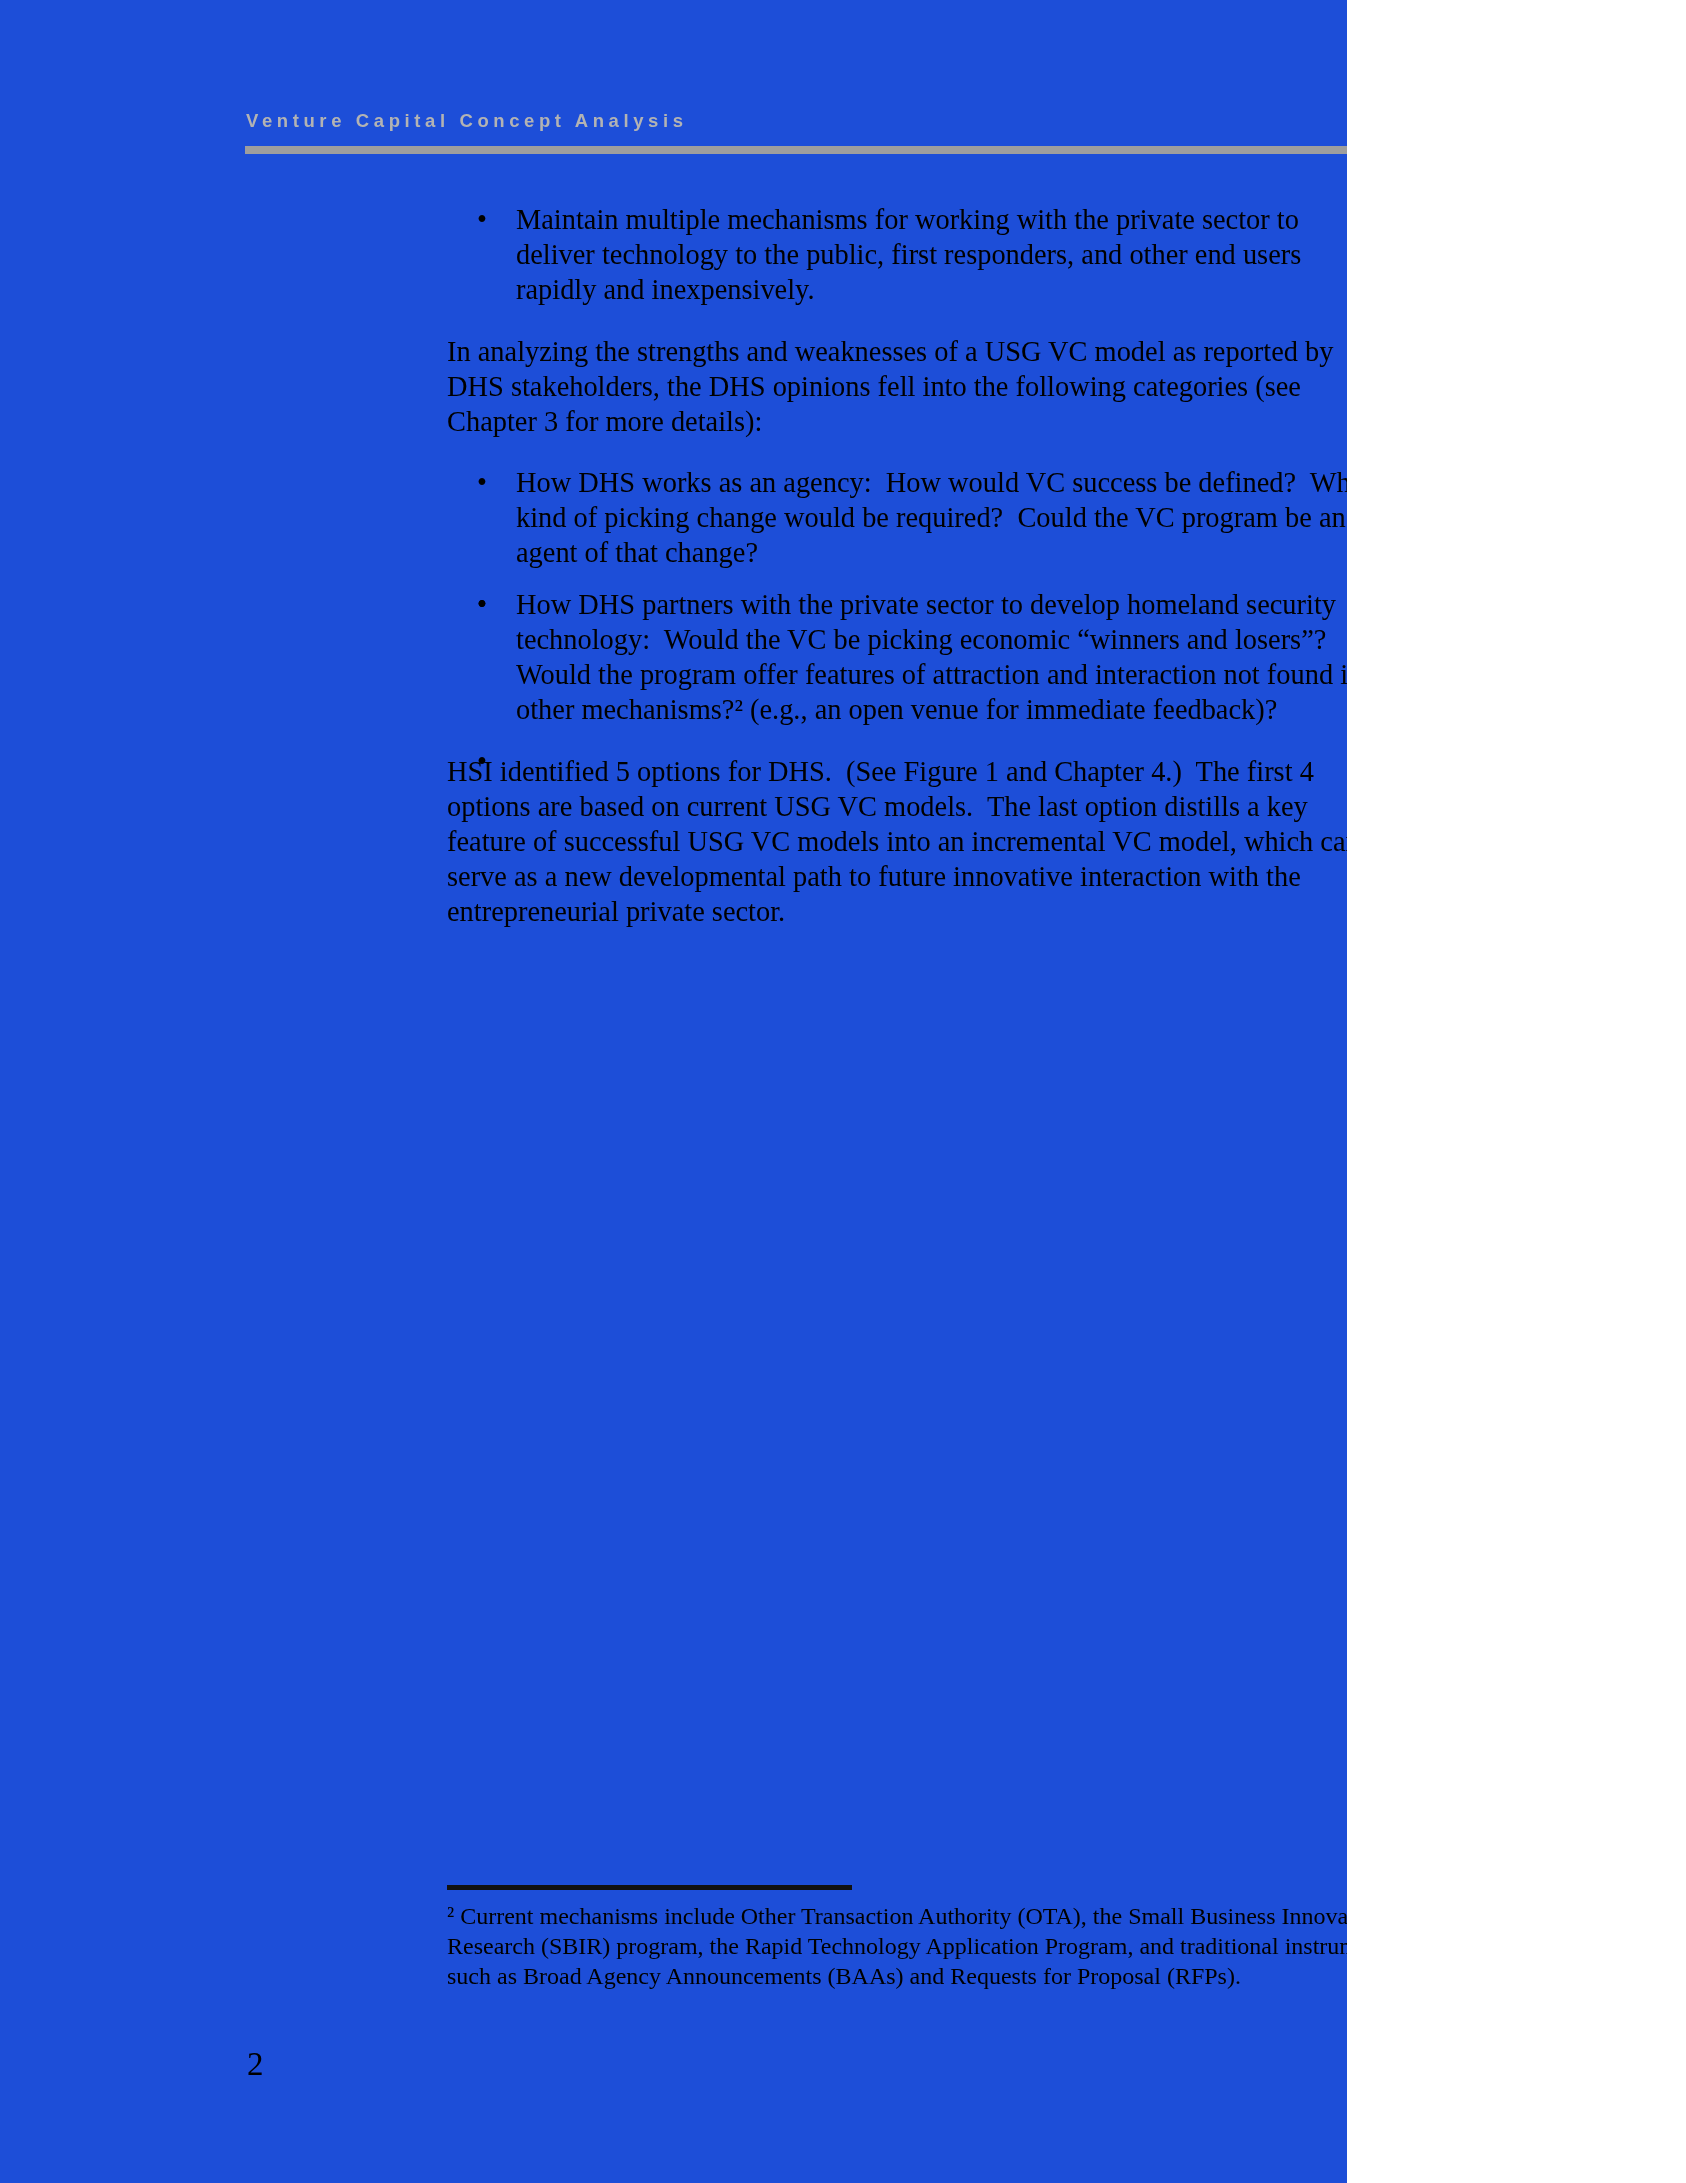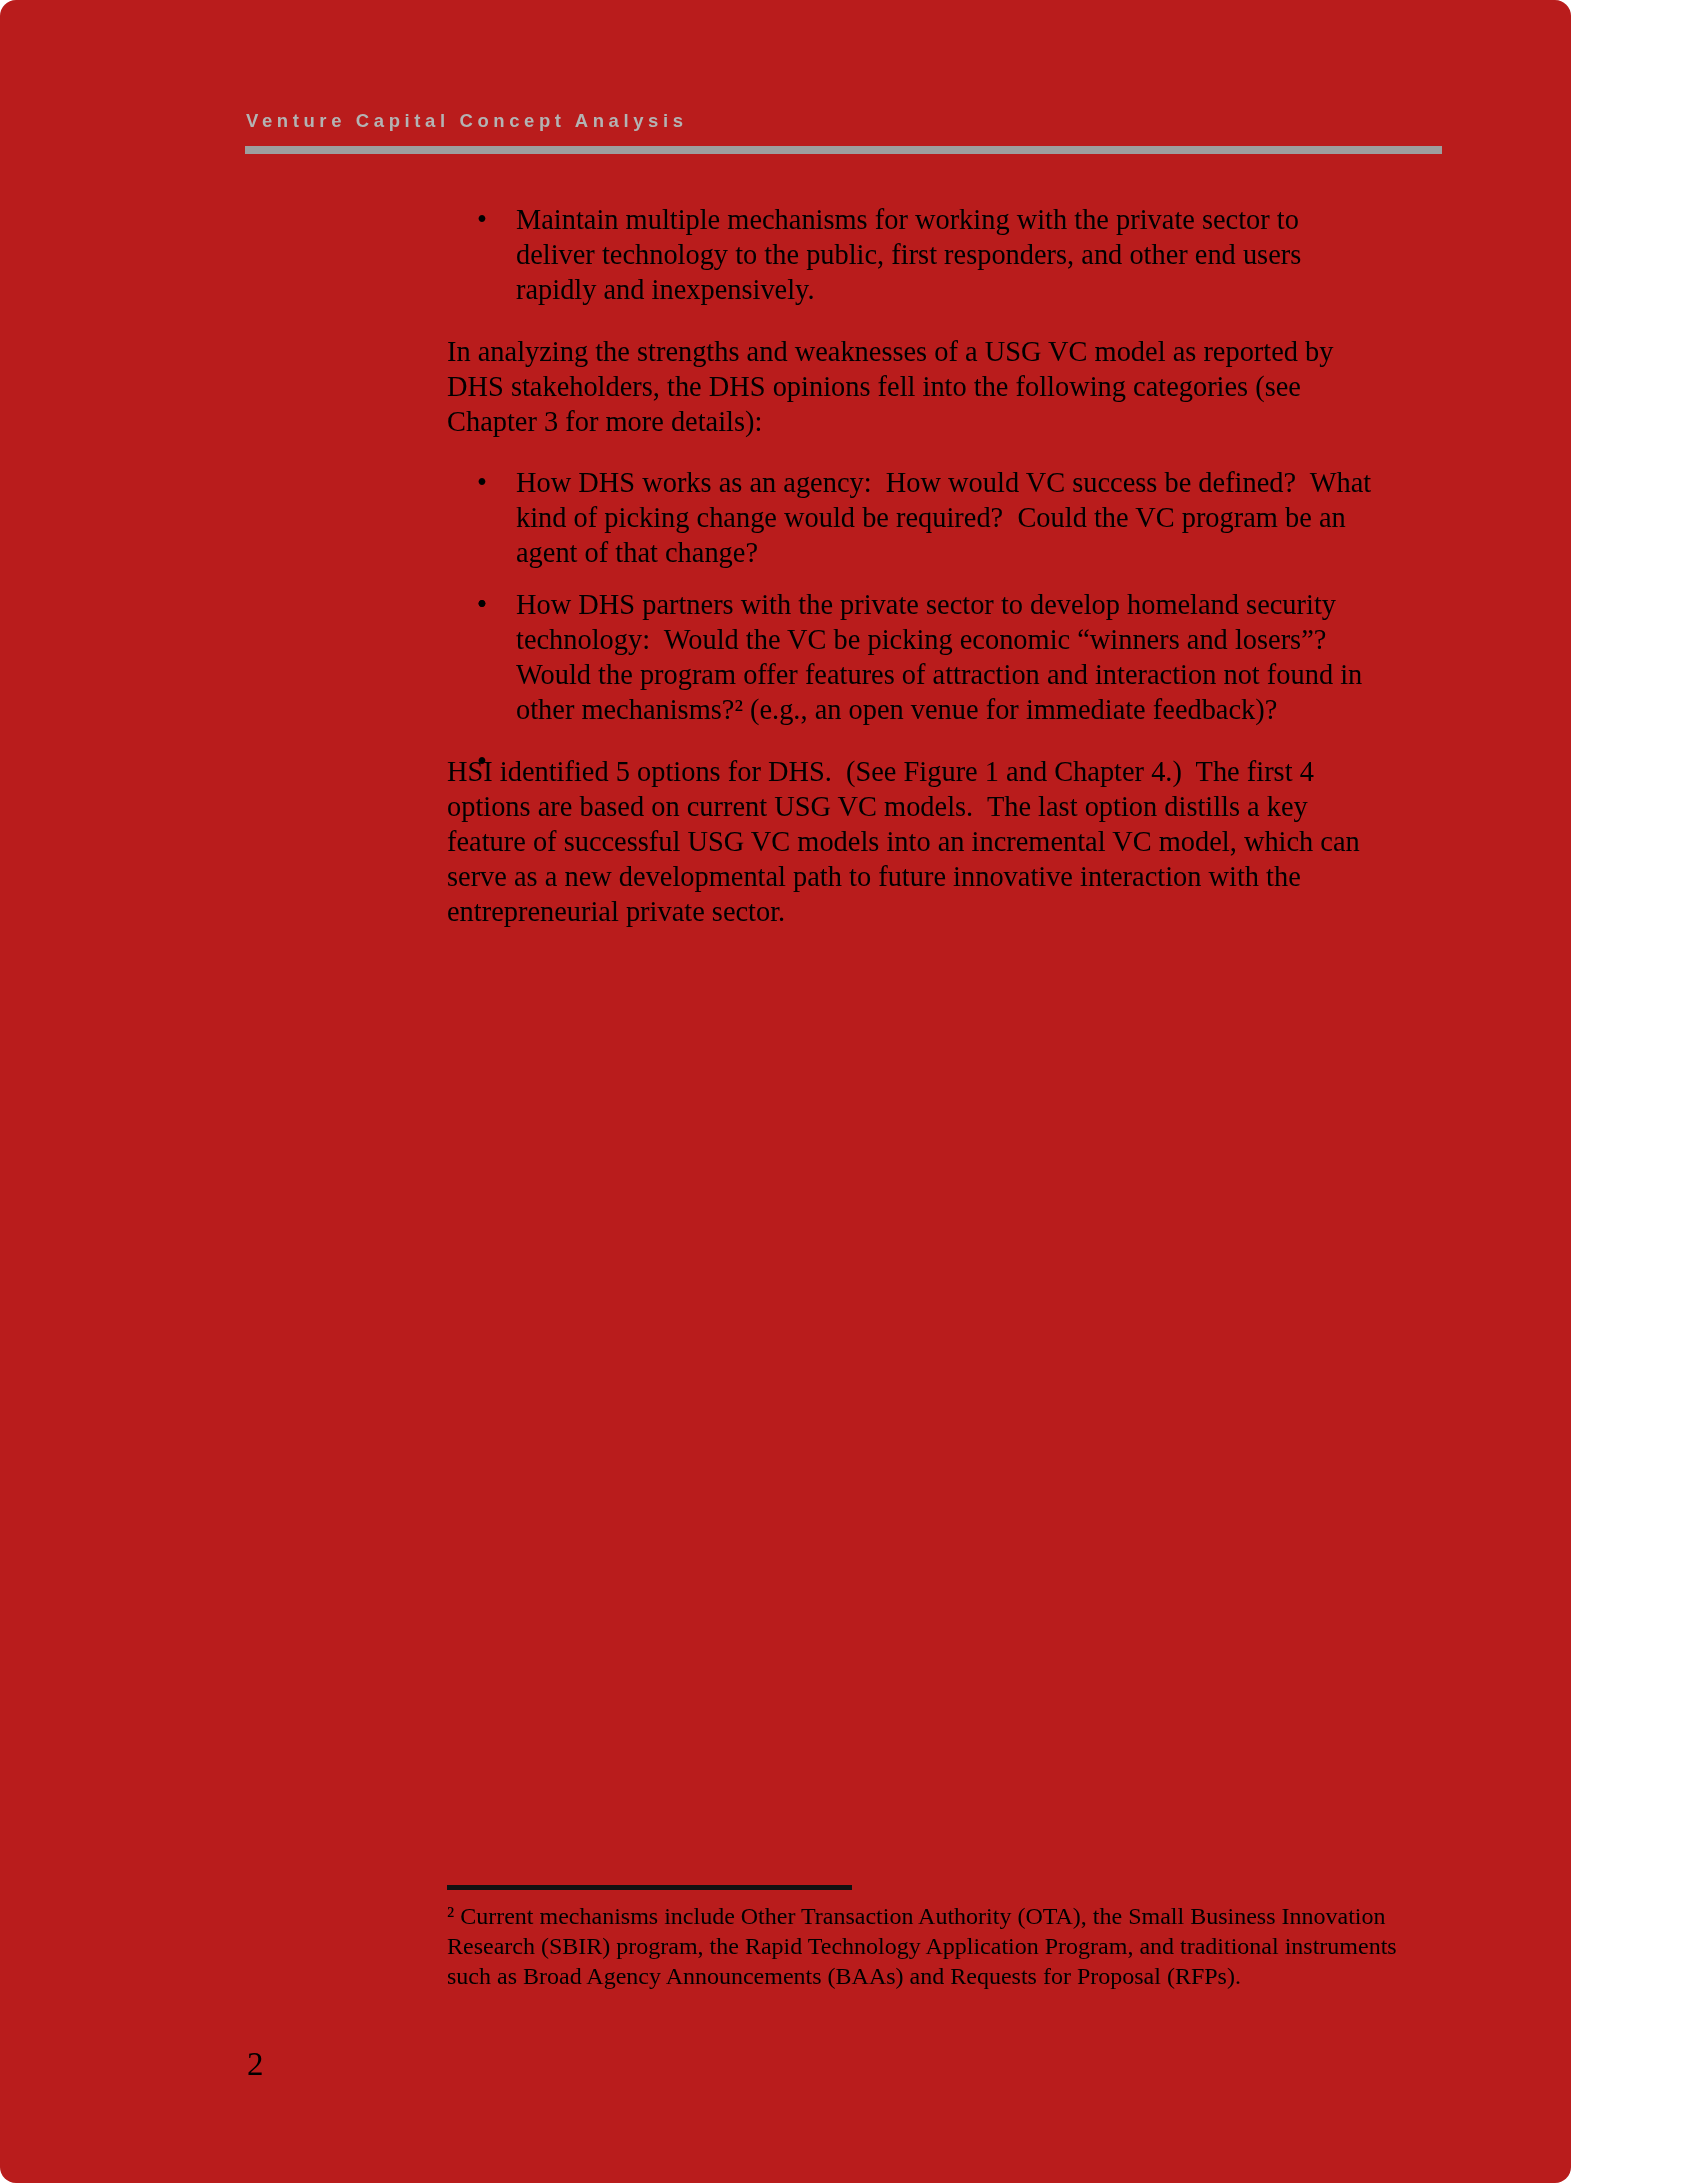--- a/index.html
+++ b/index.html
@@ -2,27 +2,26 @@
 <html style="font-size:10.6px"><head>
 <meta charset="utf-8">
 <style>
   html, body {
     margin: 0;
     padding: 0;
     background: #ffffff;
   }
   .page {
     position: relative;
-    width: 1571px;
+    width: 1347px;
     height: 2183px;
-    background: #b91c1c;
+    background: #1d4ed8;
     overflow: hidden;
     font-family: "Liberation Serif", serif;
     color: #000000;
-    border-radius: 16px;
   }
   .header-title {
     position: absolute;
     left: 246px;
     top: 111px;
     font-family: "Liberation Sans", sans-serif;
     font-weight: bold;
     font-size: 18.5px;
     line-height: 20px;
     letter-spacing: 4.6px;

